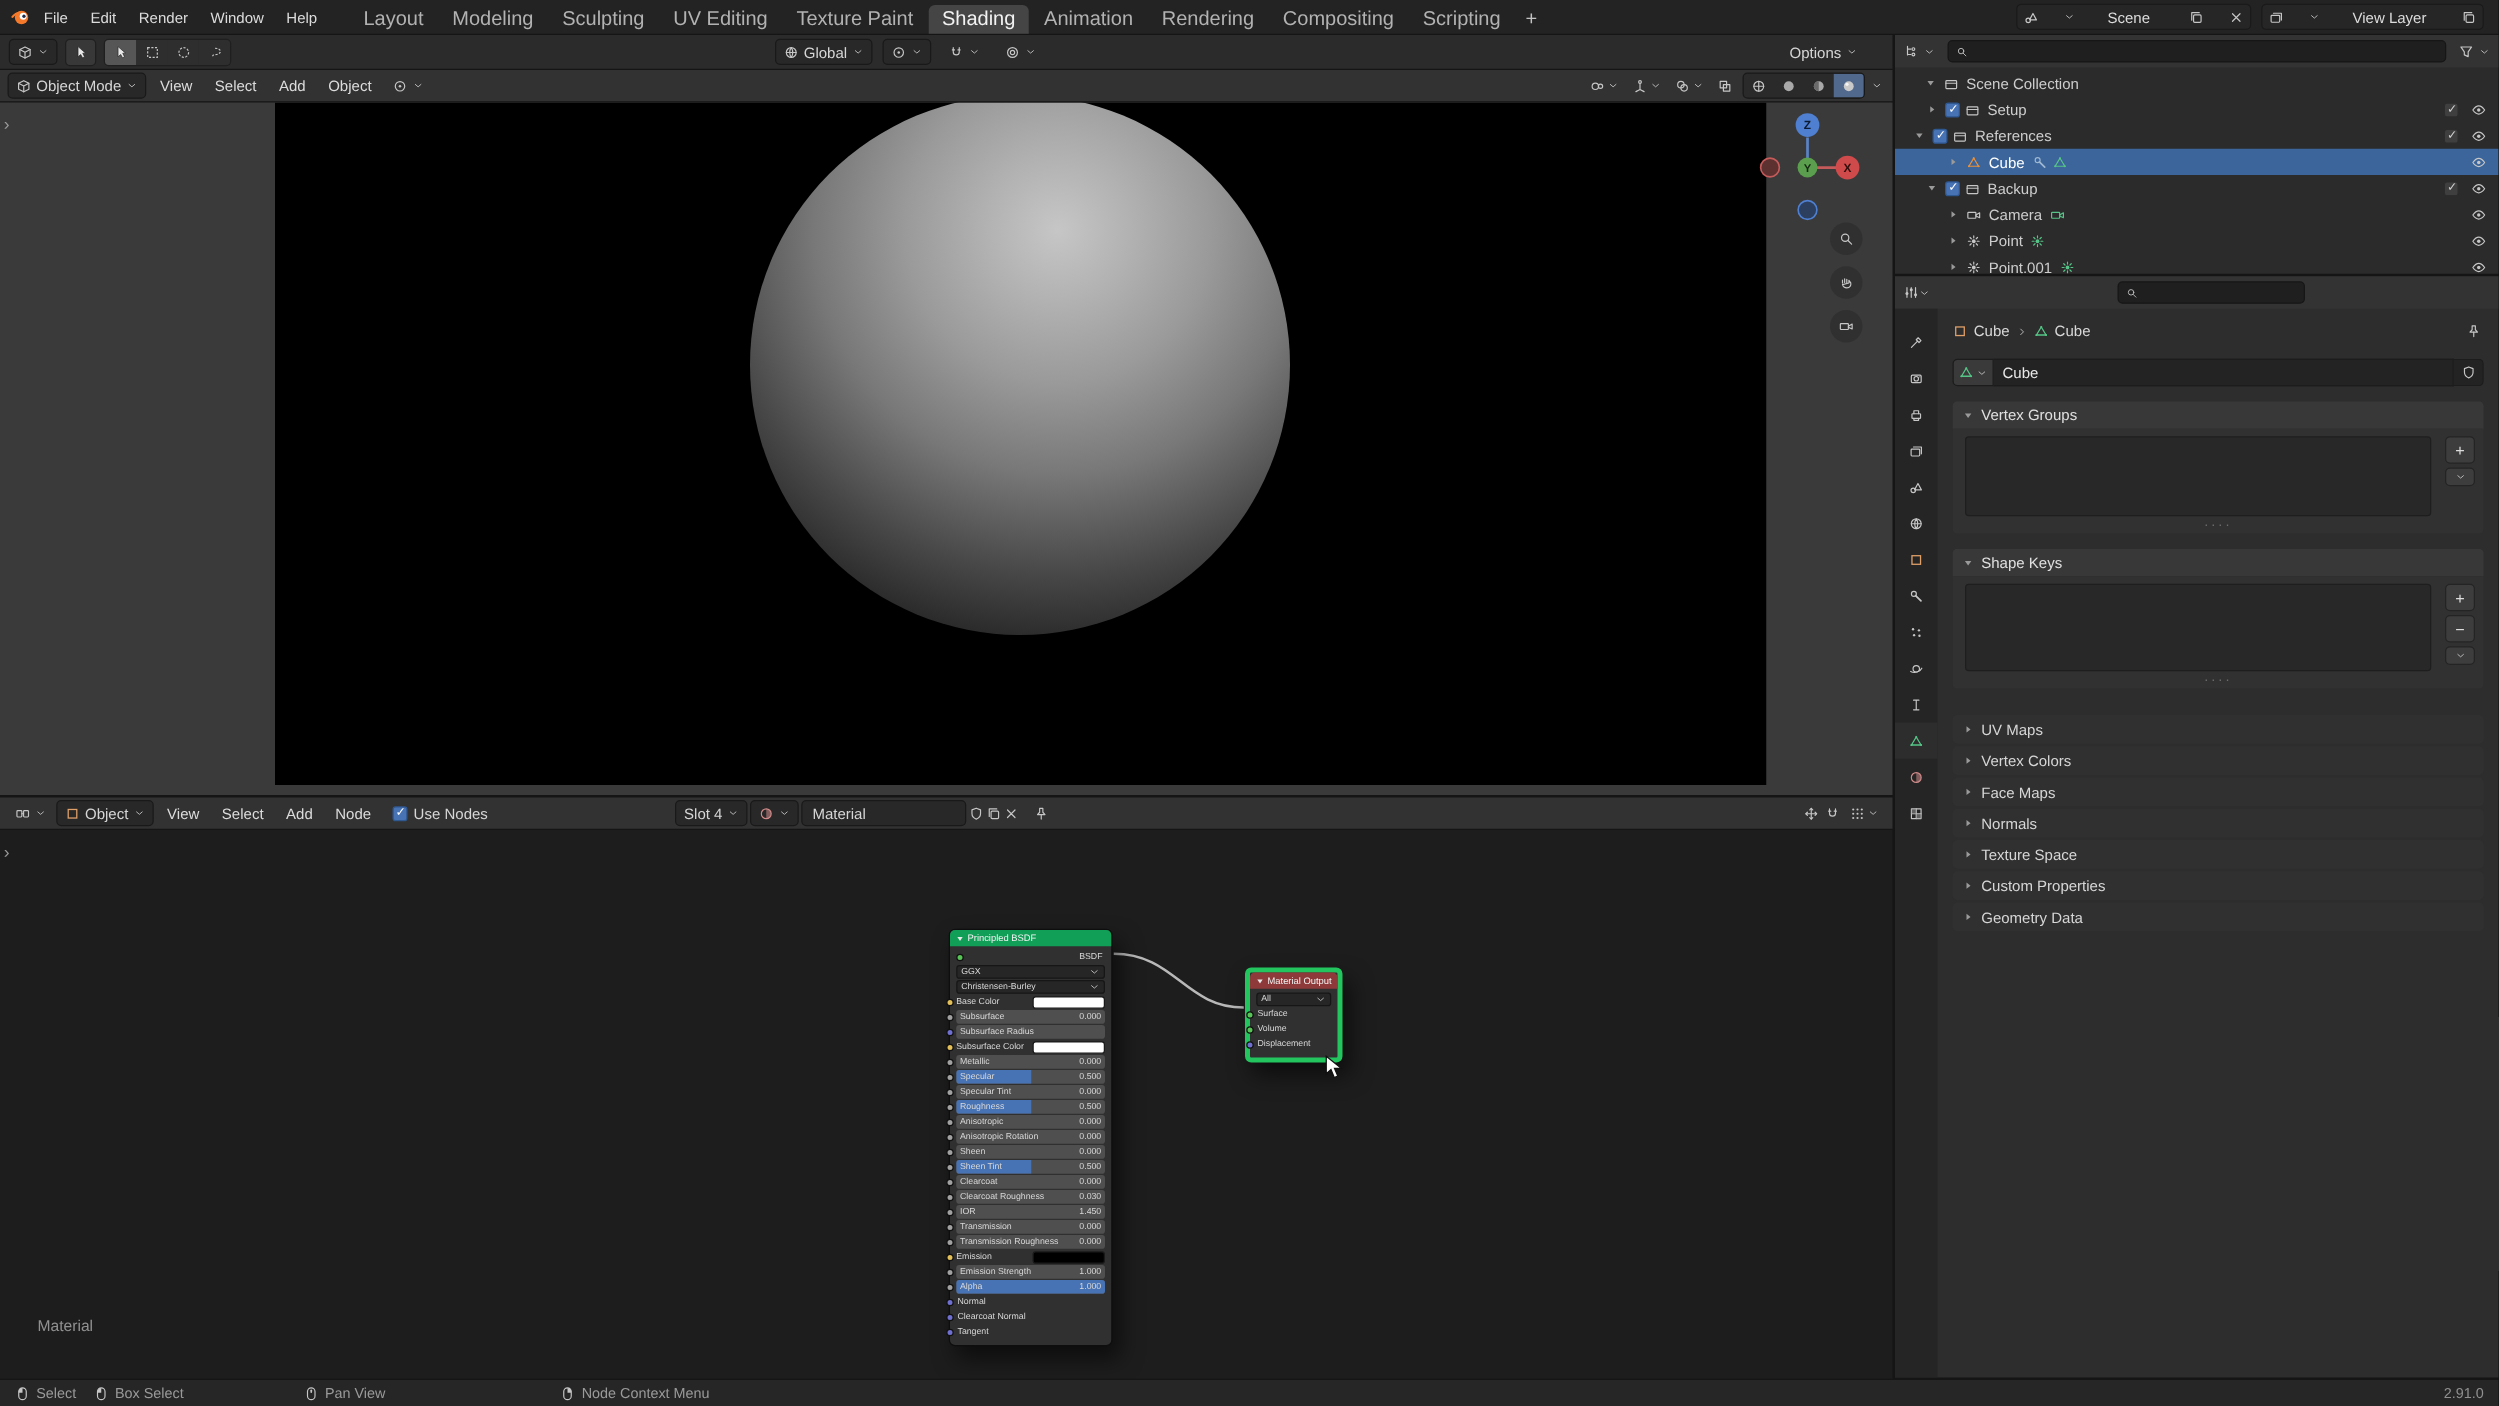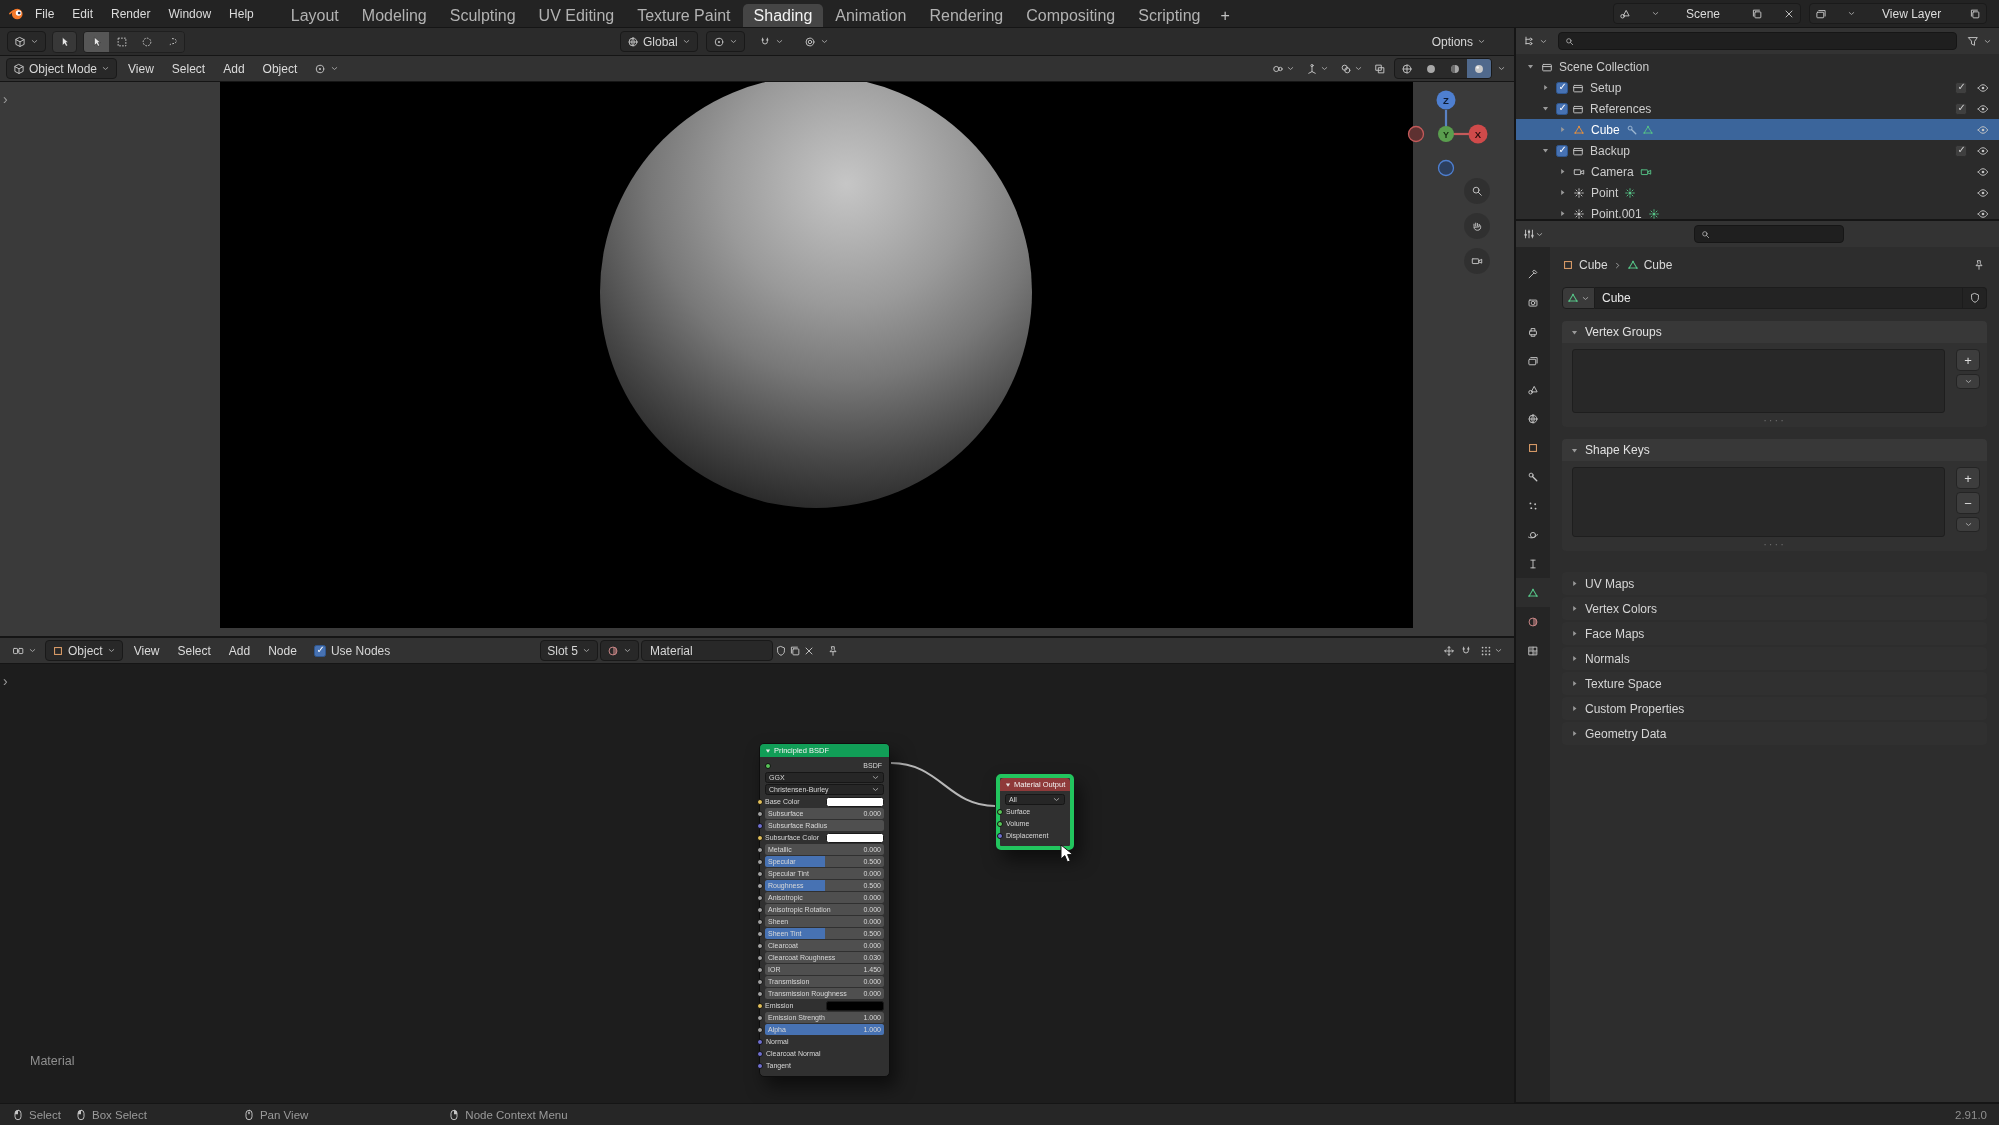--- a/index.html
+++ b/index.html
@@ -529,21 +529,21 @@
         <div class="menu-item">View</div>
         <div class="menu-item">Select</div>
         <div class="menu-item">Add</div>
         <div class="menu-item">Node</div>
       </nav>
     <div class="cbrow">
       <span class="cb on"></span>
       <span>Use Nodes</span>
     </div>
     <div class="dd field" style="margin-left:148px">
-      <span>Slot 5</span>
+      <span>Slot 4</span>
       <span class="icw xs">
           <svg viewBox="0 0 14 14">
             <path d="M3.5 5.5l3.5 3 3.5-3" stroke="#c6c6c6" fill="none" stroke-width="1.1" stroke-linecap="round" stroke-linejoin="round"></path>
           </svg>
         </span>
     </div>
     <div class="dd field">
       <span class="icw sm">
           <svg viewBox="0 0 14 14">
             <circle cx="7" cy="7" r="4.6" stroke="#cf8a8a" fill="none" stroke-width="1.1"></circle>
@@ -884,21 +884,21 @@
             <path d="M2 3h10L8.8 7.5V12l-3.6-1.6V7.5z" stroke="#c6c6c6" fill="none" stroke-width="1.1" stroke-linecap="round" stroke-linejoin="round"></path>
           </svg>
         </span>
       <span class="icw xs">
           <svg viewBox="0 0 14 14">
             <path d="M3.5 5.5l3.5 3 3.5-3" stroke="#c6c6c6" fill="none" stroke-width="1.1" stroke-linecap="round" stroke-linejoin="round"></path>
           </svg>
         </span>
     </div>
     <div class="out-rows" id="out-rows">
-        <div class="orow-item" style="padding-left: 8px;">
+        <div class="orow-item" style="padding-left: 22px;">
           <span class="icw xs exp">
             <svg viewBox="0 0 14 14">
               <path d="M3 4.5h8L7 10z" fill="#9a9a9a"></path>
             </svg>
           </span>
           <span class="icw sm">
             <svg viewBox="0 0 14 14">
               <rect x="2" y="4" width="10" height="7.5" rx="0.8" stroke="#c6c6c6" fill="none" stroke-width="1.1" stroke-linecap="round" stroke-linejoin="round"></rect>
               <path d="M2 6.5h10" stroke="#c6c6c6" fill="none" stroke-width="1.1" stroke-linecap="round" stroke-linejoin="round"></path>
             </svg>
@@ -923,21 +923,21 @@
           <span class="right-ic">
             <span class="cb chk2"></span>
             <span class="icw sm">
               <svg viewBox="0 0 14 14">
                 <path d="M1.5 7c2-2.8 3.7-3.8 5.5-3.8S10.5 4.2 12.5 7c-2 2.8-3.7 3.8-5.5 3.8S3.5 9.8 1.5 7z" stroke="#c6c6c6" fill="none" stroke-width="1.1" stroke-linecap="round" stroke-linejoin="round"></path>
                 <circle cx="7" cy="7" r="1.6" fill="#c6c6c6"></circle>
               </svg>
             </span>
           </span>
         </div>
-        <div class="orow-item" style="padding-left: 23px;">
+        <div class="orow-item" style="padding-left: 13px;">
           <span class="icw xs exp">
             <svg viewBox="0 0 14 14">
               <path d="M3 4.5h8L7 10z" fill="#9a9a9a"></path>
             </svg>
           </span>
           <span class="cb on"></span>
           <span class="icw sm">
             <svg viewBox="0 0 14 14">
               <rect x="2" y="4" width="10" height="7.5" rx="0.8" stroke="#c6c6c6" fill="none" stroke-width="1.1" stroke-linecap="round" stroke-linejoin="round"></rect>
               <path d="M2 6.5h10" stroke="#c6c6c6" fill="none" stroke-width="1.1" stroke-linecap="round" stroke-linejoin="round"></path>

